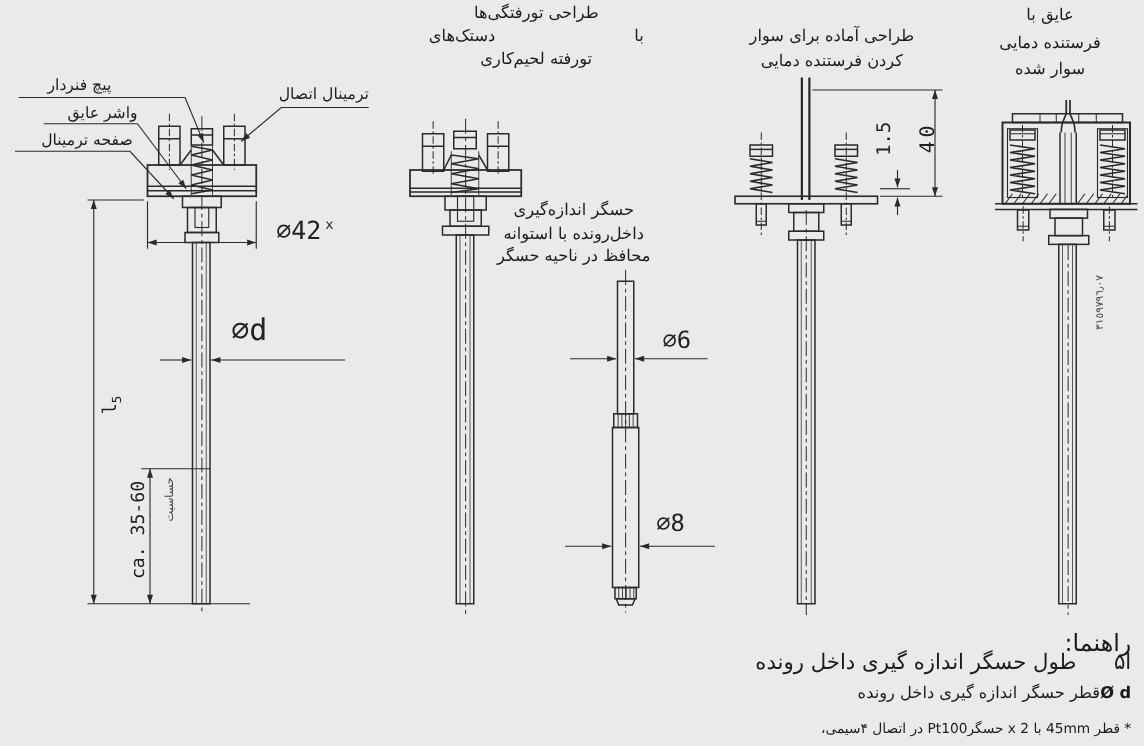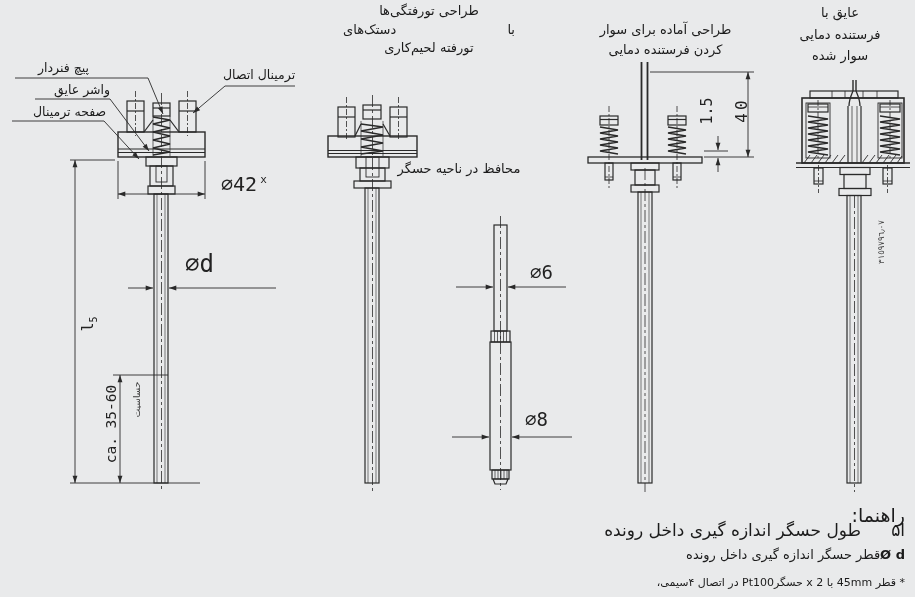--- a/index.html
+++ b/index.html
@@ -231,20 +231,22 @@
     <div>طراحی آماده برای سوار</div>
     <div>کردن فرستنده دمایی</div>
   </div>
   <div class="abs hdr fa" style="left:791px;top:2px;width:98px;line-height:21.5px;">
     <div>عایق با</div>
     <div>فرستنده دمایی</div>
     <div>سوار شده</div>
   </div>
 
   <div class="abs hdr fa" style="left:383px;top:160px;width:152px;">
+    <div>حسگر اندازه‌گیری</div>
+    <div>داخل‌رونده با استوانه</div>
     <div>محافظ در ناحیه حسگر</div>
   </div>
 
   <div class="abs dim" style="left:221px;top:172px;font-size:20px;">
     <span>⌀42</span><sup class="fn">x</sup>
   </div>
   <div class="abs dim" style="left:185px;top:250px;font-size:24px;">⌀d</div>
   <div class="abs dim" style="left:530px;top:261px;font-size:19px;">⌀6</div>
   <div class="abs dim" style="left:525px;top:408px;font-size:19px;">⌀8</div>
 

